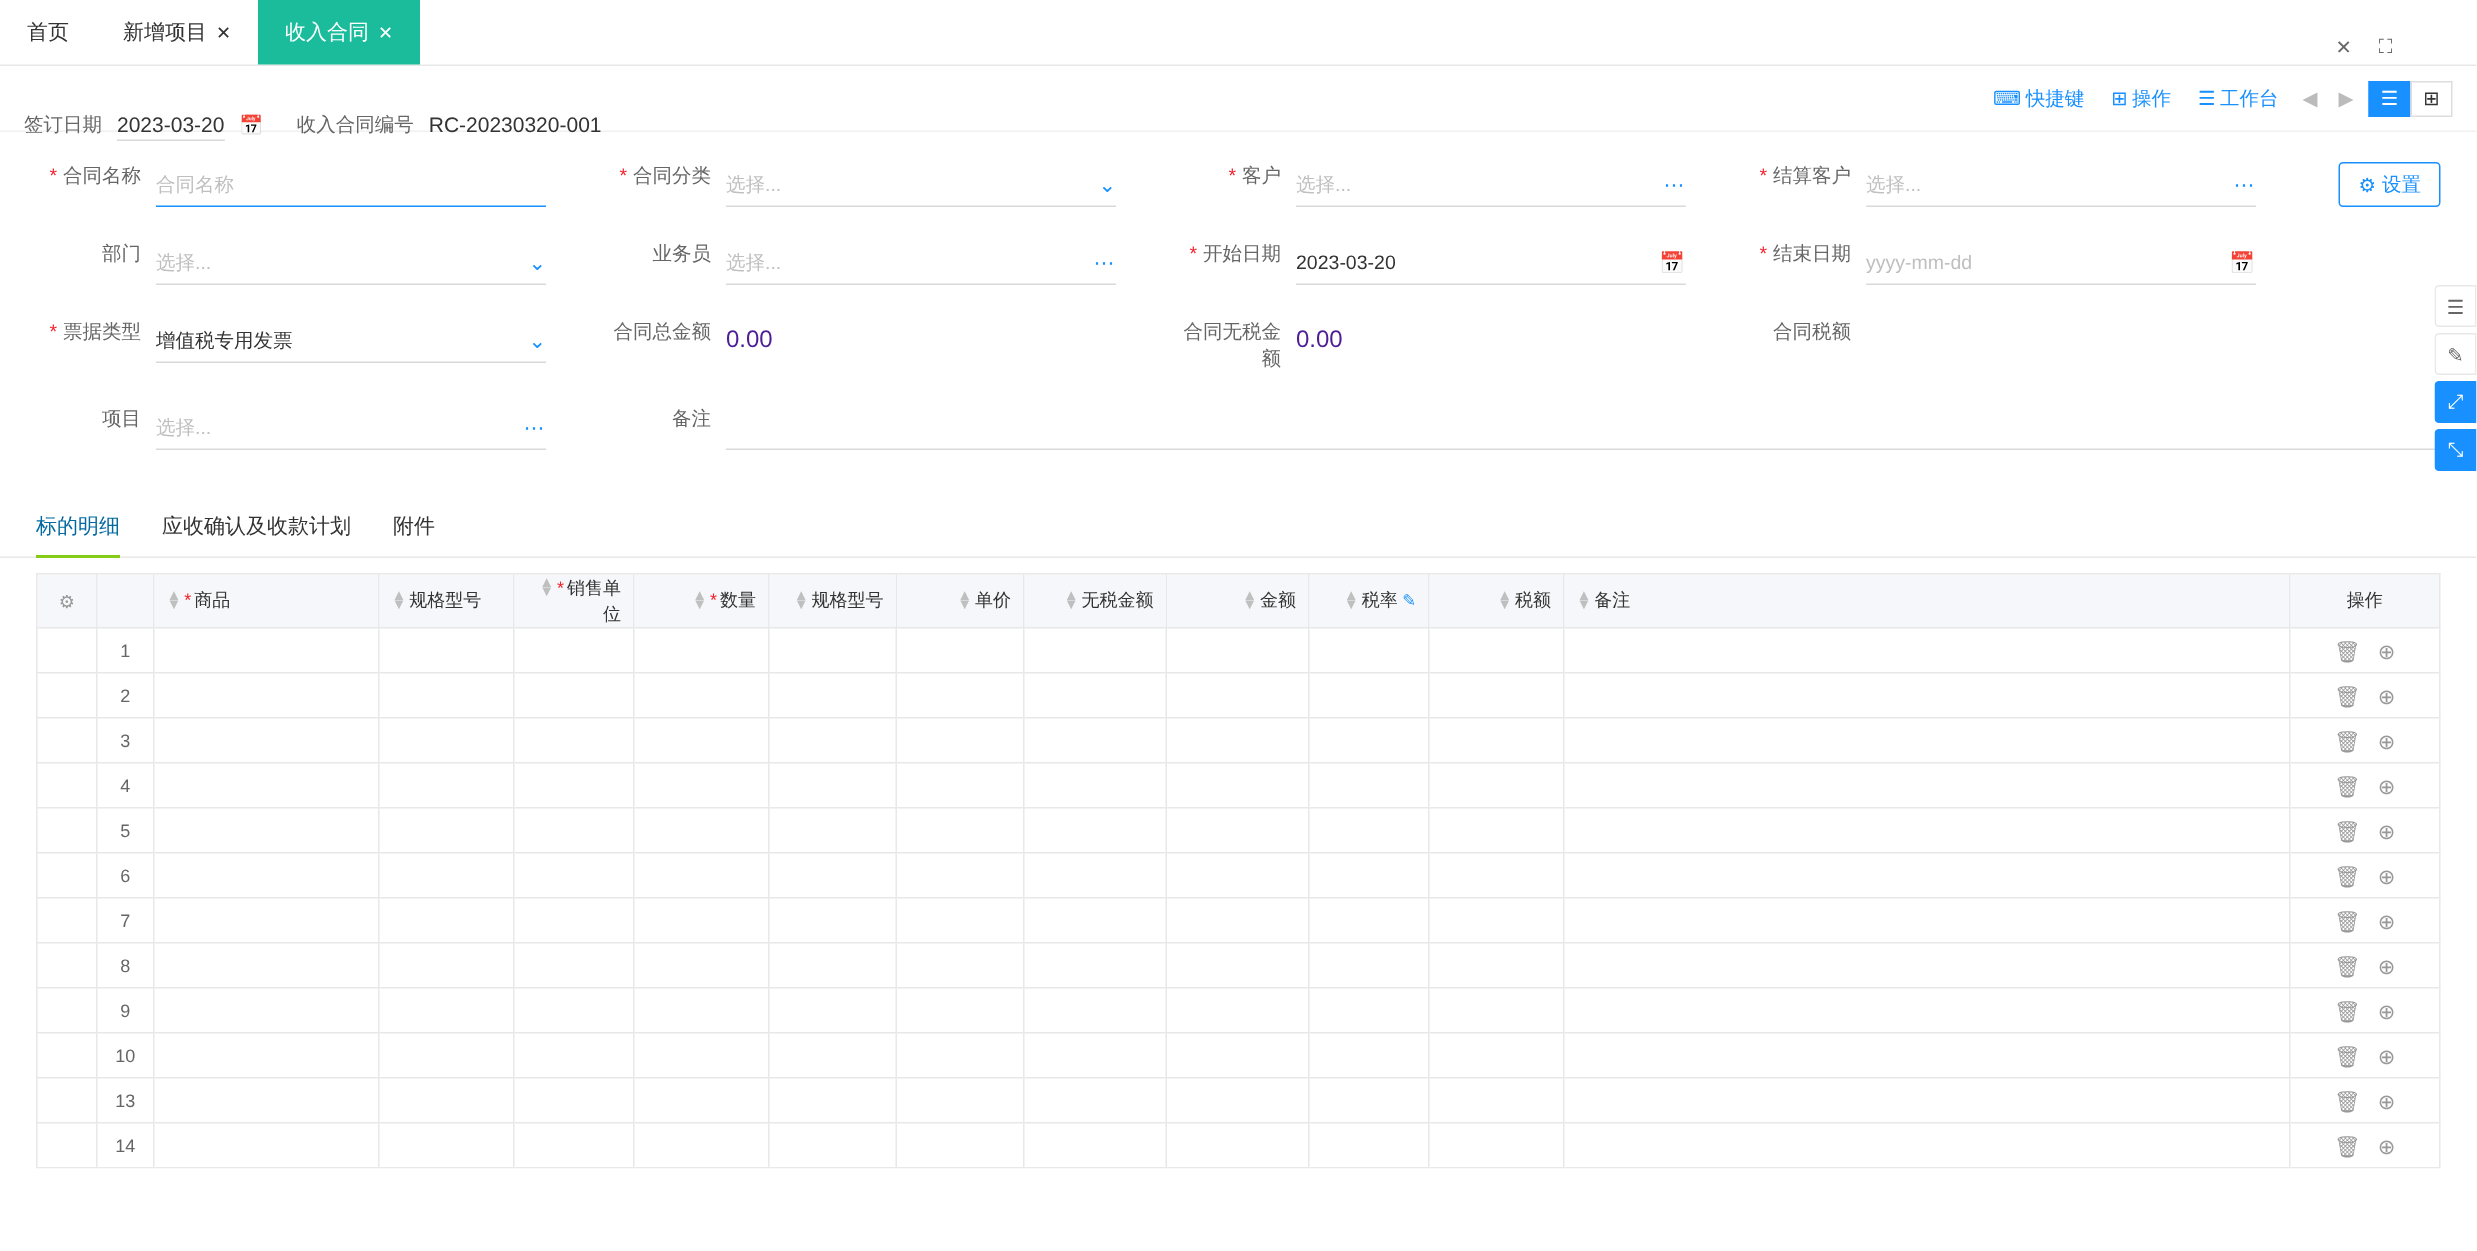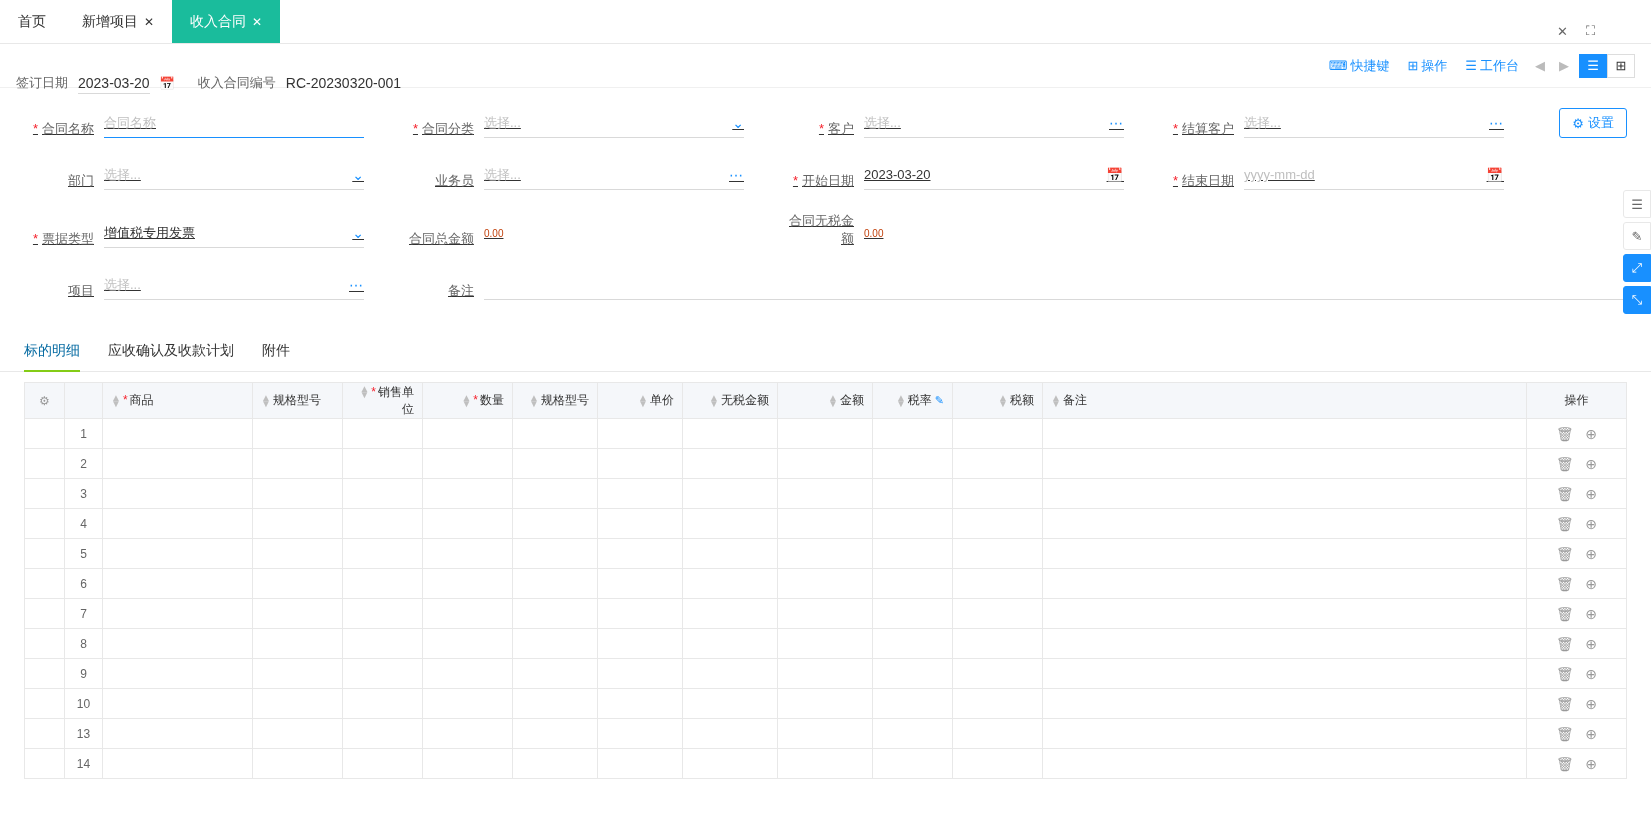--- a/index.html
+++ b/index.html
@@ -23,31 +23,31 @@
 .header-right { display: flex; align-items: center; gap: 6px; }
 .header-link { color: #1890ff; cursor: pointer; display: flex; align-items: center; gap: 3px; font-size: 13px; padding: 0 6px; }
 .nav-btn { color: #bbb; cursor: pointer; padding: 0 4px; }
 .view-toggle { display: flex; }
 .view-btn { width: 28px; height: 24px; border: 1px solid #ddd; display: flex; align-items: center; justify-content: center; cursor: pointer; background: #fff; }
 .view-btn.active { background: #1890ff; color: #fff; border-color: #1890ff; }
 
 
 .form-container { padding: 20px 24px 10px; background: #fff; }
 .form-row { display: flex; gap: 40px; margin-bottom: 22px; }
-.form-item { display: flex; align-items: flex-end; width: 340px; text-decoration: underline; }
+.form-item { display: flex; align-items: flex-start; width: 340px; }
 .form-item.wide { flex: 1; }
 .form-label { width: 80px; text-align: right; color: #666; font-size: 13px; padding-right: 10px; }
 .required::before { content: "*"; color: #f5222d; margin-right: 4px; }
 .form-control { flex: 1; position: relative; border-bottom: 1px solid #d9d9d9; height: 30px; display: flex; align-items: center; }
 .form-control.focus { border-bottom-color: #1890ff; }
 .form-input { border: none; outline: none; width: 100%; font-size: 13px; color: #333; background: transparent; }
 .form-input::placeholder { color: #bfbfbf; }
 .form-suffix { color: #1890ff; cursor: pointer; font-size: 14px; }
 .form-suffix.dots { letter-spacing: 1px; }
-.readonly-val { color: #c2410c; font-size: 10px; }
+.readonly-val { color: #4c1d95; font-size: 16px; }
 .settings-btn { border: 1px solid #1890ff; color: #1890ff; background: #fff; padding: 4px 12px; border-radius: 3px; cursor: pointer; display: flex; align-items: center; gap: 4px; font-size: 13px; margin-left: auto; }
 
 
 .sub-tabs { display: flex; gap: 28px; padding: 0 24px; border-bottom: 1px solid #e8e8e8; }
 .sub-tab { padding: 10px 0; cursor: pointer; font-size: 14px; color: #333; font-weight: 500; }
 .sub-tab.active { color: #0369a1; border-bottom: 2px solid #84cc16; margin-bottom: -1px; }
 
 
 .table-wrap { padding: 10px 24px 0; }
 .data-table { width: 100%; border-collapse: collapse; table-layout: fixed; }
@@ -211,20 +211,24 @@
       <div class="form-control" style="border:none;">
           <span class="readonly-val">0.00</span>
         </div>
     </div>
     <div class="form-item">
       <span class="form-label">合同无税金额</span>
       <div class="form-control" style="border:none;">
           <span class="readonly-val">0.00</span>
         </div>
     </div>
+    <div class="form-item">
+      <span class="form-label">合同税额</span>
+      <div class="form-control" style="border:none;"></div>
+    </div>
   </div>
 
   <div class="form-row">
     <div class="form-item">
       <span class="form-label">项目</span>
       <div class="form-control">
           <input class="form-input" placeholder="选择..." style="">
           <span class="form-suffix dots">⋯</span>
         </div>
     </div>

